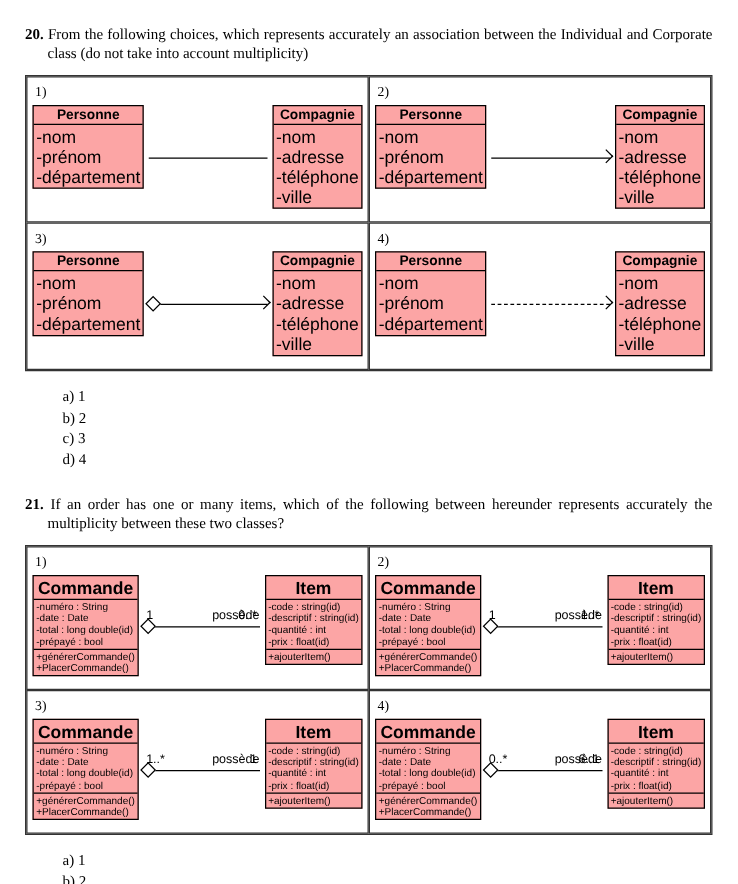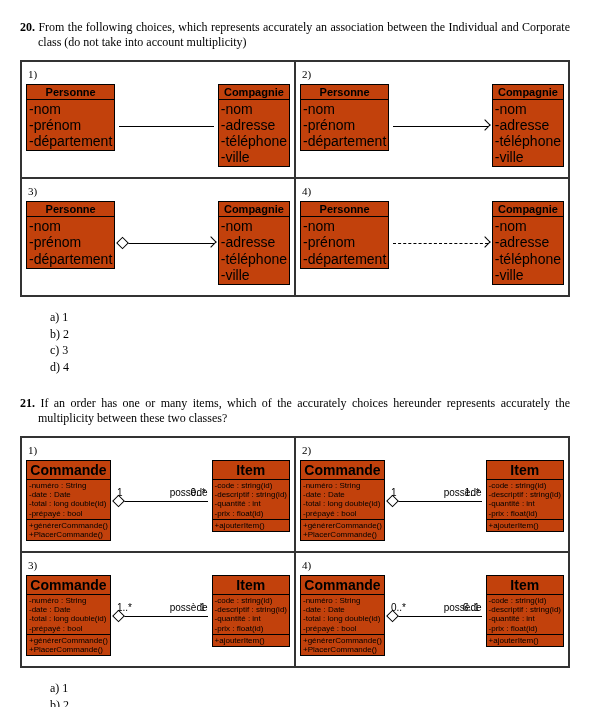--- a/index.html
+++ b/index.html
@@ -38,21 +38,21 @@
   }
   .uml-row {
     display: flex;
     align-items: flex-start;
     justify-content: space-between;
     gap: 4px;
   }
   .uml-box {
     border: 1px solid #000;
     display: inline-block;
-    background: #c2410c;
+    background: #fca5a5;
     min-width: 60px;
   }
   .uml-name {
     border-bottom: 1px solid #000;
     text-align: center;
     font-weight: bold;
     padding: 1px 3px;
     font-size: 11px;
     font-family: Arial, sans-serif;
   }
@@ -267,21 +267,21 @@
     <div>a)  1</div>
     <div>b)  2</div>
     <div>c)  3</div>
     <div>d)  4</div>
   </div>
 </div>
 
 <div class="question">
   <div class="q-text">
     <span class="qnum">21.</span>
-    <span>If an order has one or many items, which of the accurately choices hereunder represents accurately the multiplicity between these two classes?</span>
+    <span>If an order has one or many items, which of the following between hereunder represents accurately the multiplicity between these two classes?</span>
   </div>
 
   <div class="diagram-grid small">
 
     <div class="cell">
       <div class="cell-label">1)</div>
       <div class="uml-row">
         <div class="uml-box">
           <div class="uml-name">Commande</div>
           <div class="uml-attrs">

